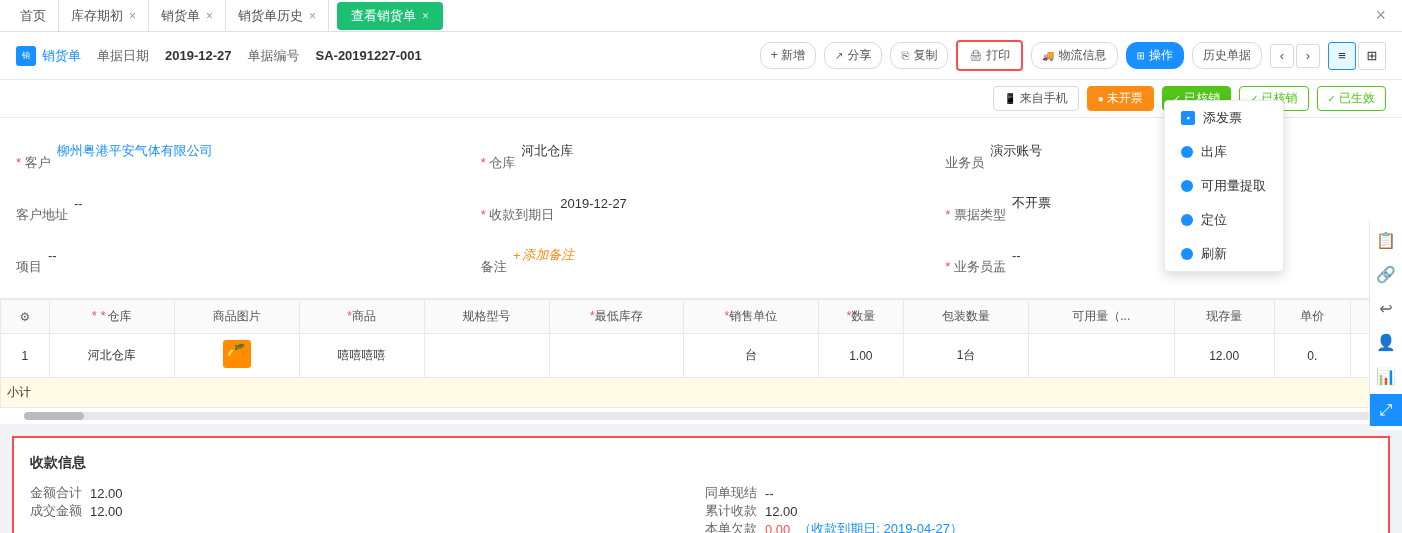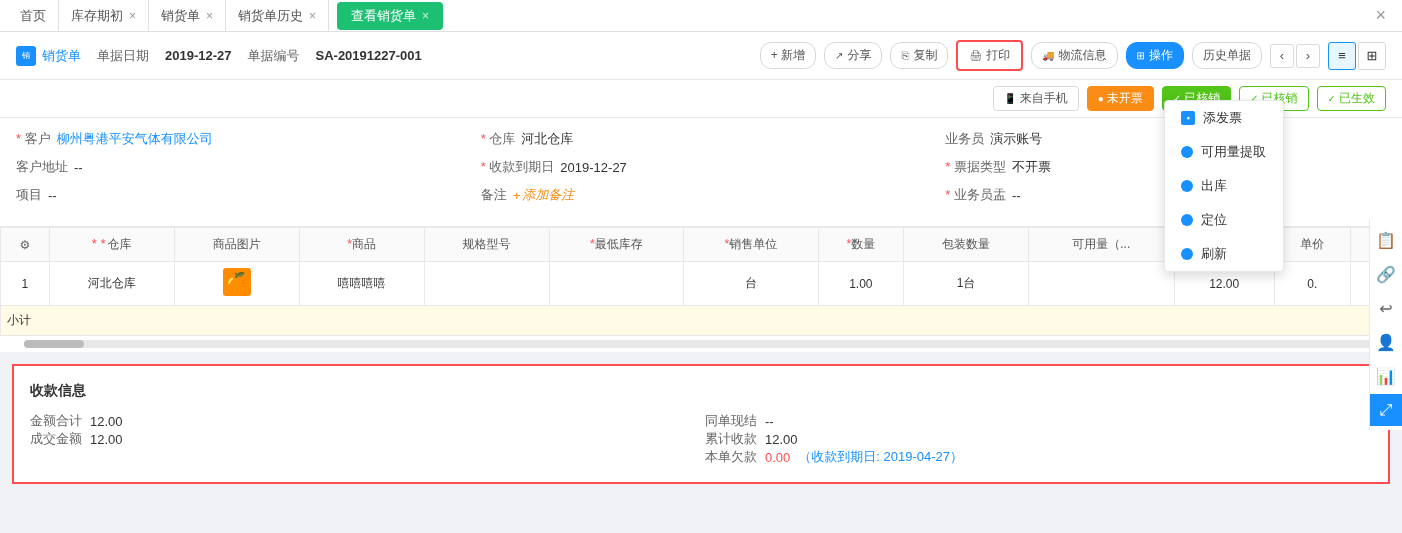--- a/index.html
+++ b/index.html
@@ -32,21 +32,21 @@
     .view-btn.active { background: #e6f7ff; border-color: #1890ff; }
 
     
     .toolbar2 { background: #fff; padding: 6px 16px; display: flex; align-items: center; gap: 8px; border-bottom: 1px solid #e8e8e8; justify-content: flex-end; }
     .tb2-btn { display: flex; align-items: center; gap: 3px; padding: 3px 10px; border: 1px solid #d9d9d9; border-radius: 4px; background: #fff; cursor: pointer; font-size: 12px; color: #555; }
 
     
     .form-area { background: #fff; padding: 12px 16px; border-bottom: 1px solid #e8e8e8; }
     .form-row { display: flex; align-items: center; margin-bottom: 10px; gap: 24px; }
     .form-field { display: flex; align-items: center; gap: 6px; flex: 1; }
-    .form-label { color: #666; font-size: 13px; white-space: nowrap; }
+    .form-label { color: #666; font-size: 13px; white-space: nowrap; margin-top: 24px; }
     .form-label.required::before { content: '* '; color: #ff4d4f; }
     .form-value { color: #333; font-size: 13px; }
     .form-value.blue { color: #1890ff; cursor: pointer; }
     .add-note { color: #fa8c16; cursor: pointer; display: flex; align-items: center; gap: 2px; font-style: italic; }
     .add-note::before { content: '+'; }
 
     
     .table-container { background: #fff; overflow-x: auto; }
     table { width: 100%; border-collapse: collapse; font-size: 12px; }
     thead tr { background: #fafafa; }
@@ -317,25 +317,25 @@
   </div>
 </div>
 
 <div class="dropdown-menu">
   <div class="dropdown-item">
     <span class="dropdown-icon icon-square" style="width:14px;height:14px;font-size:9px;">▪</span>
     <span>添发票</span>
   </div>
   <div class="dropdown-item">
     <span class="icon-circle"></span>
+    <span>出库</span>
+  </div>
+  <div class="dropdown-item">
+    <span class="icon-circle"></span>
     <span>可用量提取</span>
-  </div>
-  <div class="dropdown-item">
-    <span class="icon-circle"></span>
-    <span>出库</span>
   </div>
   <div class="dropdown-item">
     <span class="icon-circle"></span>
     <span>定位</span>
   </div>
   <div class="dropdown-item">
     <span class="icon-circle"></span>
     <span>刷新</span>
   </div>
 </div>

